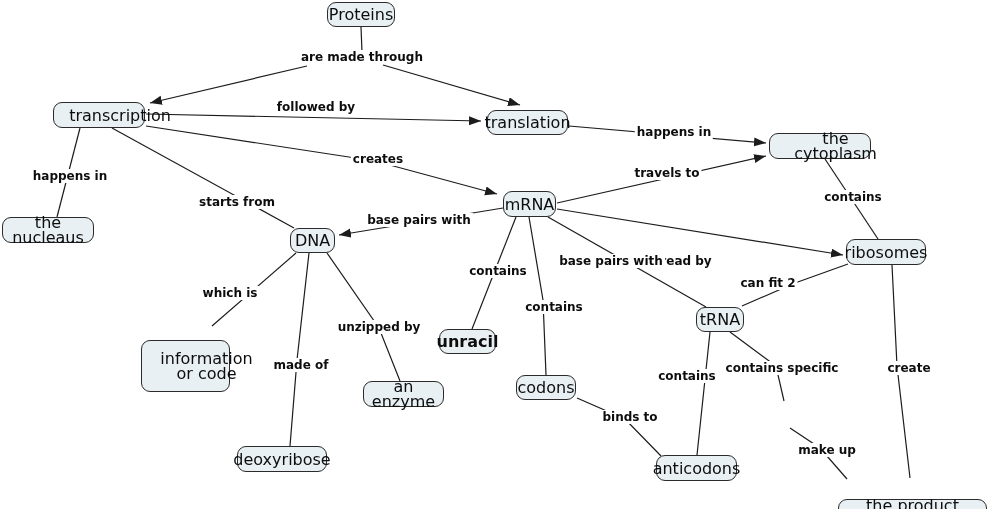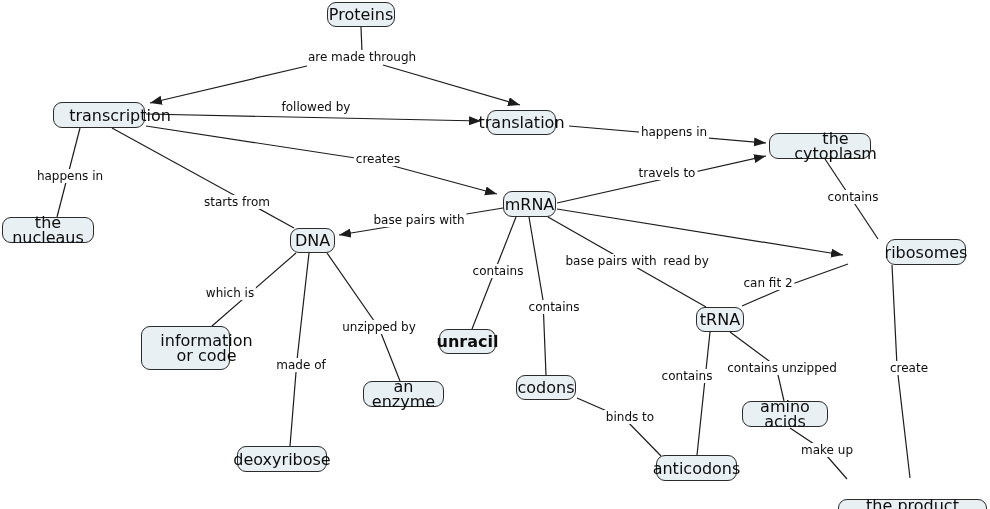--- a/index.html
+++ b/index.html
@@ -25,20 +25,21 @@
     padding:0 3px;
   }
   .edge-label{
     position:absolute;
     transform:translate(-50%,-50%);
     background:var(--bg,#ffffff);
     padding:0 2px;
     font-size:12px;line-height:14px;
     color:var(--text,#0d0d0d);
     white-space:nowrap;
+    font-weight:bold;
   }
 </style>
 </head>
 <body>
 
 <div id="canvas" style="--bg: #ffffff; --node-fill: #e9f0f4; --node-border: #2b2b2b; --text: #0d0d0d;">
     <svg id="edges-svg" width="990" height="509" viewBox="0 0 990 509">
       <defs>
         <marker id="arrow" markerWidth="13" markerHeight="10" refX="12" refY="4.5" orient="auto" markerUnits="userSpaceOnUse">
           <path d="M0,0 L12,4.5 L0,9 Z" fill="#1c1c1c"></path>
@@ -80,35 +81,34 @@
     <div class="edge-label" style="left: 686px; top: 225px; margin-top: 36px;">read by</div>
     <div class="edge-label" style="left: 853px; top: 197px;">contains</div>
     <div class="edge-label" style="left: 498px; top: 271px;">contains</div>
     <div class="edge-label" style="left: 554px; top: 307px;">contains</div>
     <div class="edge-label" style="left: 611px; top: 261px;">base pairs with</div>
     <div class="edge-label" style="left: 768px; top: 283px;">can fit 2</div>
     <div class="edge-label" style="left: 230px; top: 293px;">which is</div>
     <div class="edge-label" style="left: 379px; top: 327px;">unzipped by</div>
     <div class="edge-label" style="left: 301px; top: 365px;">made of</div>
     <div class="edge-label" style="left: 687px; top: 376px;">contains</div>
-    <div class="edge-label" style="left: 782px; top: 368px;">contains unzipped</div>
+    <div class="edge-label" style="left: 782px; top: 368px;">contains specific</div>
     <div class="edge-label" style="left: 909px; top: 368px;">create</div>
     <div class="edge-label" style="left: 630px; top: 417px;">binds to</div>
     <div class="edge-label" style="left: 827px; top: 450px;">make up</div>
     <div class="node" style="left: 327px; top: 2px; width: 68px; height: 25px;">Proteins</div>
     <div class="node" style="left: 53px; top: 102px; width: 92px; height: 26px; padding-left: 45px;">transcription</div>
-    <div class="node" style="left: 487px; top: 110px; width: 69px; height: 25px;">translation</div>
+    <div class="node" style="left: 487px; top: 110px; width: 81px; height: 25px;">translation</div>
     <div class="node" style="left: 769px; top: 133px; width: 102px; height: 26px; padding-left: 34px;">the cytoplasm</div>
     <div class="node" style="left: 2px; top: 217px; width: 92px; height: 26px;">the nucleaus</div>
     <div class="node" style="left: 503px; top: 191px; width: 53px; height: 26px;">mRNA</div>
     <div class="node" style="left: 290px; top: 228px; width: 45px; height: 25px;">DNA</div>
-    <div class="node" style="left: 846px; top: 239px; width: 80px; height: 26px; margin-left: 40px;">ribosomes</div>
-    <div class="node" style="left: 141px; top: 326px; width: 89px; height: 44px; padding-left: 45px;">information
+    <div class="node" style="left: 846px; top: 239px; width: 80px; height: 26px;">ribosomes</div>
+    <div class="node" style="left: 141px; top: 340px; width: 89px; height: 52px; padding-left: 45px;">information
 or code</div>
     <div class="node" style="left: 439px; top: 329px; width: 57px; height: 25px; font-weight: bold;">unracil</div>
     <div class="node" style="left: 696px; top: 307px; width: 48px; height: 25px;">tRNA</div>
     <div class="node" style="left: 363px; top: 381px; width: 81px; height: 26px;">an enzyme</div>
     <div class="node" style="left: 516px; top: 375px; width: 60px; height: 25px;">codons</div>
-    <div class="node" style="left: 742px; top: 401px; width: 86px; height: 26px;">amino acids</div>
     <div class="node" style="left: 237px; top: 446px; width: 90px; height: 26px;">deoxyribose</div>
     <div class="node" style="left: 656px; top: 455px; width: 81px; height: 26px;">anticodons</div>
     <div class="node" style="left: 838px; top: 499px; width: 149px; height: 27px;">the product (proteins)</div>
   </div>
 
 </body></html>

